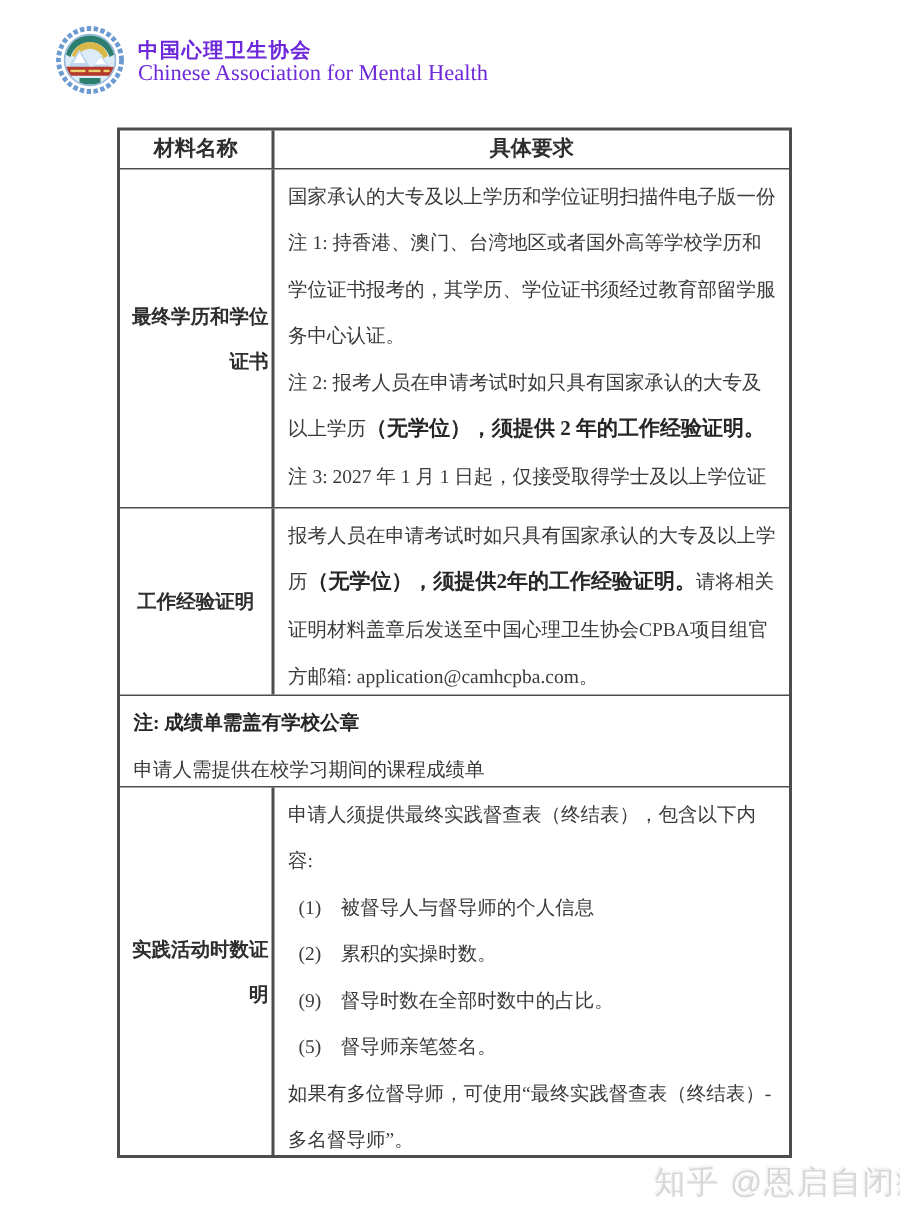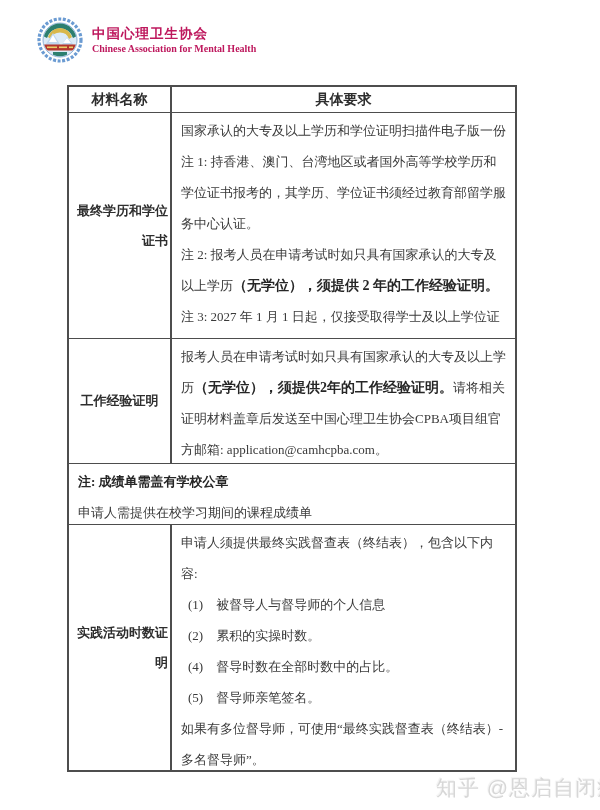--- a/index.html
+++ b/index.html
@@ -6,26 +6,26 @@
   html,body { background:#ffffff; }
   .page {
     position:relative; width:600px; height:810px; margin:0 auto;
     background:#ffffff; overflow:hidden;
     font-family:"Liberation Serif","DejaVu Serif",serif;
     color:#3a3a3a;
   }
   
   .org-header { position:absolute; left:36px; top:16px; display:flex; align-items:center; }
   .org-logo { width:48px; height:48px; flex:0 0 48px; }
-  .org-names { margin-left:8px; color:#be185d; }
+  .org-names { margin-left:8px; color:#6d28d9; }
   .org-zh { font-size:13.5px; font-weight:bold; letter-spacing:1px; line-height:17px; }
-  .org-en { font-size:10px; line-height:14px;font-weight:bold; }
+  .org-en { font-size:15px; line-height:14px; }
   
   .doc-table {
-    position:absolute; left:67px; top:85px; width:450px;
+    position:absolute; left:78px; top:85px; width:450px;
     border:2px solid #4d4d4d;
     font-size:13px; line-height:31px;
   }
   .tr { display:flex; border-bottom:1.5px solid #4d4d4d; }
   .tr:last-child { border-bottom:none; }
   .td-name {
     width:103px; flex:0 0 103px; border-right:2px solid #4d4d4d;
     display:flex; align-items:center; justify-content:center; text-align:right;
     font-weight:bold; color:#2e2e2e; padding:0 2px; line-height:30px;
   }
@@ -114,21 +114,21 @@
       </div>
     </div>
 
 
     <div class="tr row-h5">
       <div class="td-name">实践活动时数证明</div>
       <div class="td-req">
         <p class="p">申请人须提供最终实践督查表（终结表），包含以下内容:</p>
         <p class="p li">(1)　被督导人与督导师的个人信息</p>
         <p class="p li">(2)　累积的实操时数。</p>
-        <p class="p li">(4)　督导时数在全部时数中的占比。</p>
+        <p class="p li">(9)　督导时数在全部时数中的占比。</p>
         <p class="p li">(5)　督导师亲笔签名。</p>
         <p class="p">如果有多位督导师，可使用“最终实践督查表（终结表）-多名督导师”。</p>
       </div>
     </div>
 
   </div>
 
   <div class="watermark">知乎 @恩启自闭症</div>
 
 </div>

